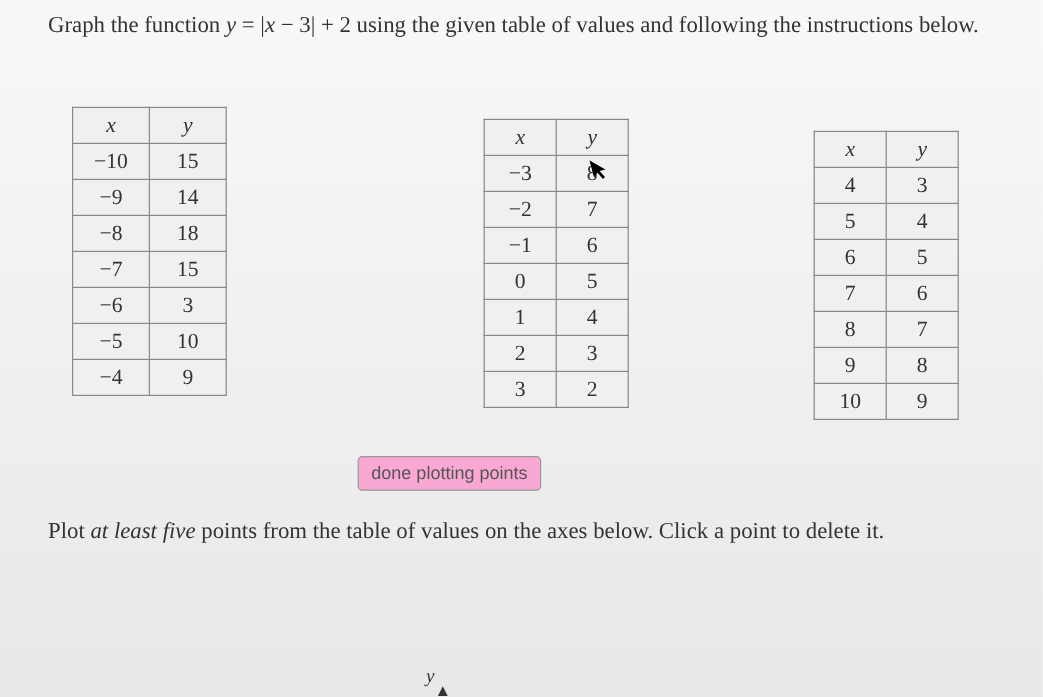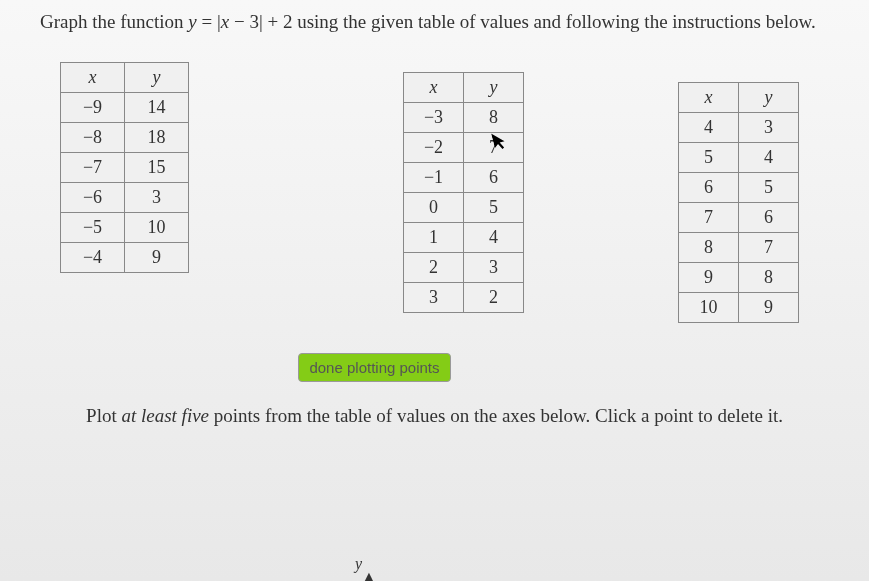--- a/index.html
+++ b/index.html
@@ -13,21 +13,21 @@
       width: 869px;
       height: 581px;
       padding: 8px 40px;
       font-size: 19px;
       color: #333;
       position: relative;
       overflow: hidden;
     }
     .problem-text {
       line-height: 1.5;
-      margin-bottom: 25px;
+      margin-bottom: 52px;
     }
     .math-var {
       font-style: italic;
       font-family: Georgia, serif;
     }
     .tables-row {
       display: flex;
       justify-content: space-between;
       gap: 40px;
       margin-bottom: 30px;
@@ -63,31 +63,30 @@
     .button-row {
       text-align: center;
       margin-bottom: 20px;
       margin-left: -120px;
     }
     .done-btn {
       display: inline-block;
       padding: 5px 10px;
       border: 1px solid #999;
       border-radius: 4px;
-      background: #84cc16;
+      background: #f9a8d4;
       font-size: 15px;
       color: #555;
       font-family: Arial, sans-serif;
       cursor: pointer;
       text-align: right;
     }
     .instruction-text {
       line-height: 1.5;
       margin-bottom: 30px;
-      text-align: center;
     }
     .emphasis {
       font-style: italic;
     }
     .axis-label {
       position: absolute;
       bottom: 8px;
       left: 355px;
       font-style: italic;
       font-size: 16px;
@@ -116,20 +115,24 @@
 
 <div class="tables-row">
   <div class="table-wrap t1">
     <table>
       <tbody>
           <tr>
         <th>x</th>
         <th>y</th>
       </tr>
       <tr>
+            <td>−10</td>
+            <td>15</td>
+          </tr>
+      <tr>
             <td>−9</td>
             <td>14</td>
           </tr>
       <tr>
             <td>−8</td>
             <td>18</td>
           </tr>
       <tr>
             <td>−7</td>
             <td>15</td>

